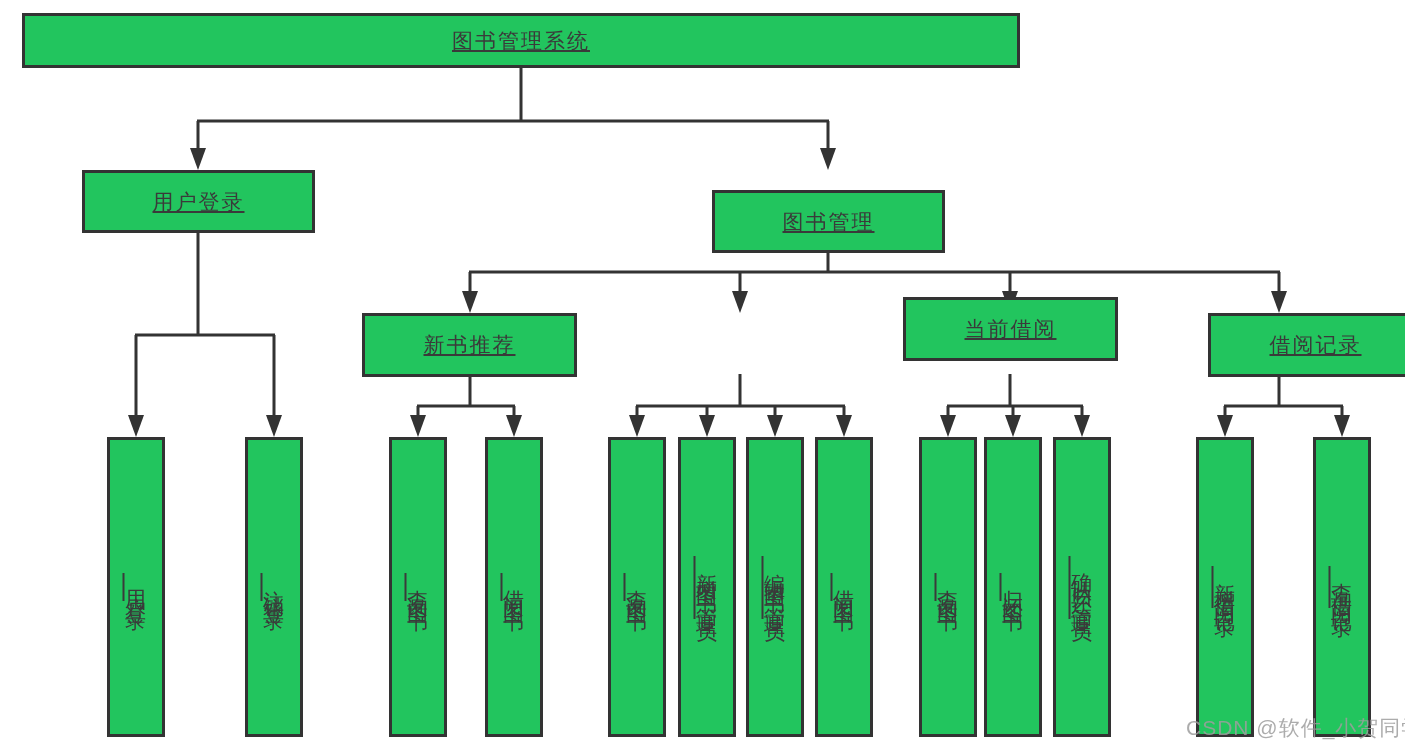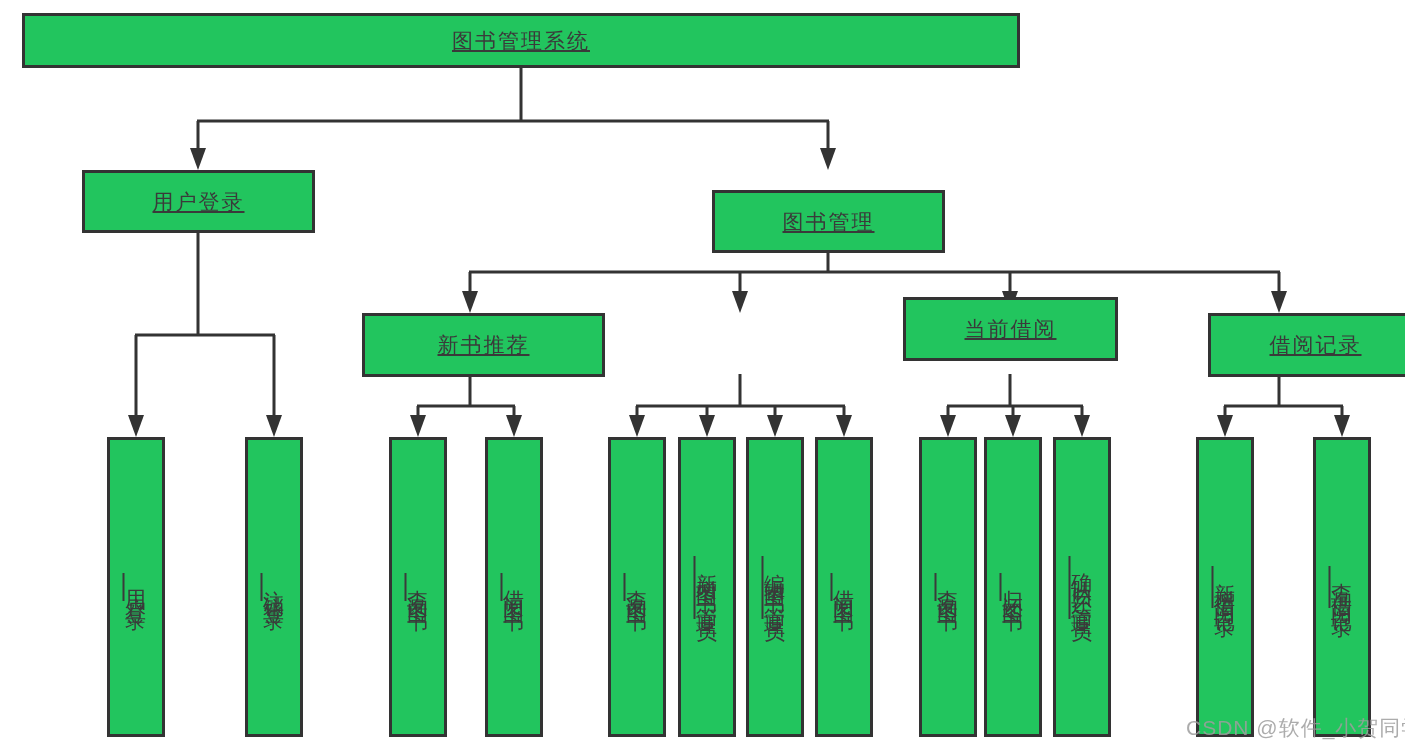--- a/index.html
+++ b/index.html
@@ -105,21 +105,21 @@
     <span>图书管理系统</span>
   </div>
 
   <div class="node h" style="left:82px; top:170px; width:233px; height:63px;">
     <span>用户登录</span>
   </div>
   <div class="node h" style="left:712px; top:170px; width:233px; height:63px;margin-top:20px;">
     <span>图书管理</span>
   </div>
 
-  <div class="node h" style="left:362px; top:313px; width:243px; height:64px;">
+  <div class="node h" style="left:362px; top:313px; width:215px; height:64px;">
     <span>新书推荐</span>
   </div>
   <div class="node h" style="left:903px; top:297px; width:215px; height:64px;">
     <span>当前借阅</span>
   </div>
   <div class="node h" style="left:1171px; top:313px; width:215px; height:64px;margin-left:37px;">
     <span>借阅记录</span>
   </div>
 
   <div class="node leaf" style="left:107px;">

